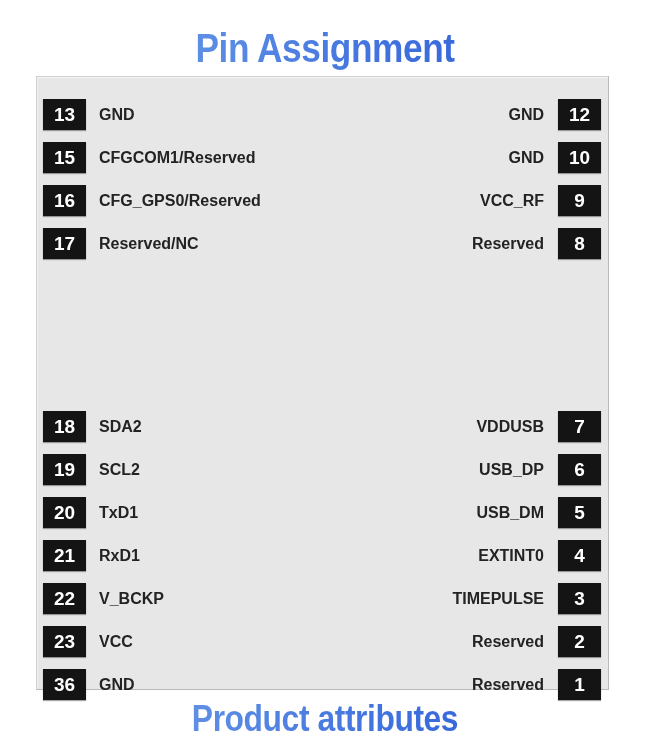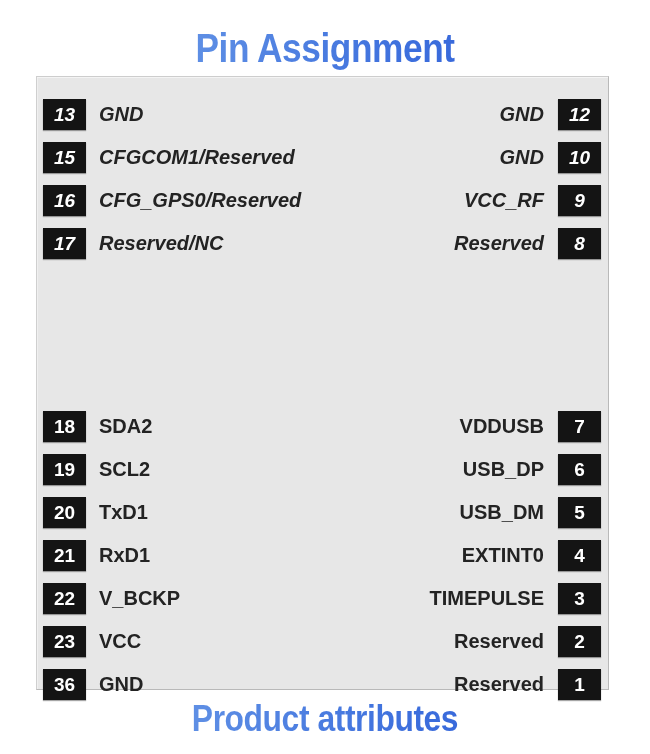--- a/index.html
+++ b/index.html
@@ -65,21 +65,21 @@
     border-left-color: #cfcfcf;
     box-shadow: inset 0 1px 0 #f4f4f4, inset 1px 0 0 #f0f0f0;
     box-sizing: border-box;
   }
 
   .pin-group {
     position: absolute;
     left: 0;
     width: 100%;
   }
-  #pin-group-top  { top: 22px; font-style: italic; }
+  #pin-group-top  { top: 22px; }
   #pin-group-bottom { top: 297px; margin-top: 37px; }
 
   .pin-row {
     position: relative;
     height: 43px;
   }
 
   
   .pin-badge {
     position: absolute;
@@ -97,21 +97,21 @@
   }
   .pin-row.left  .pin-badge { left: 6px; }
   .pin-row.right .pin-badge { right: 7px; }
 
   
   .pin-label {
     position: absolute;
     top: 0;
     height: 31px;
     line-height: 31px;
-    font-size: 20px;
+    font-size: 16px;
     font-weight: bold;
     color: #232323;
     white-space: nowrap;
   }
   .pin-row.left  .pin-label { left: 62px; text-align: left; }
   .pin-row.right .pin-label { right: 64px; text-align: right; }
 
   .row-pair {
     position: relative;
     height: 43px;

